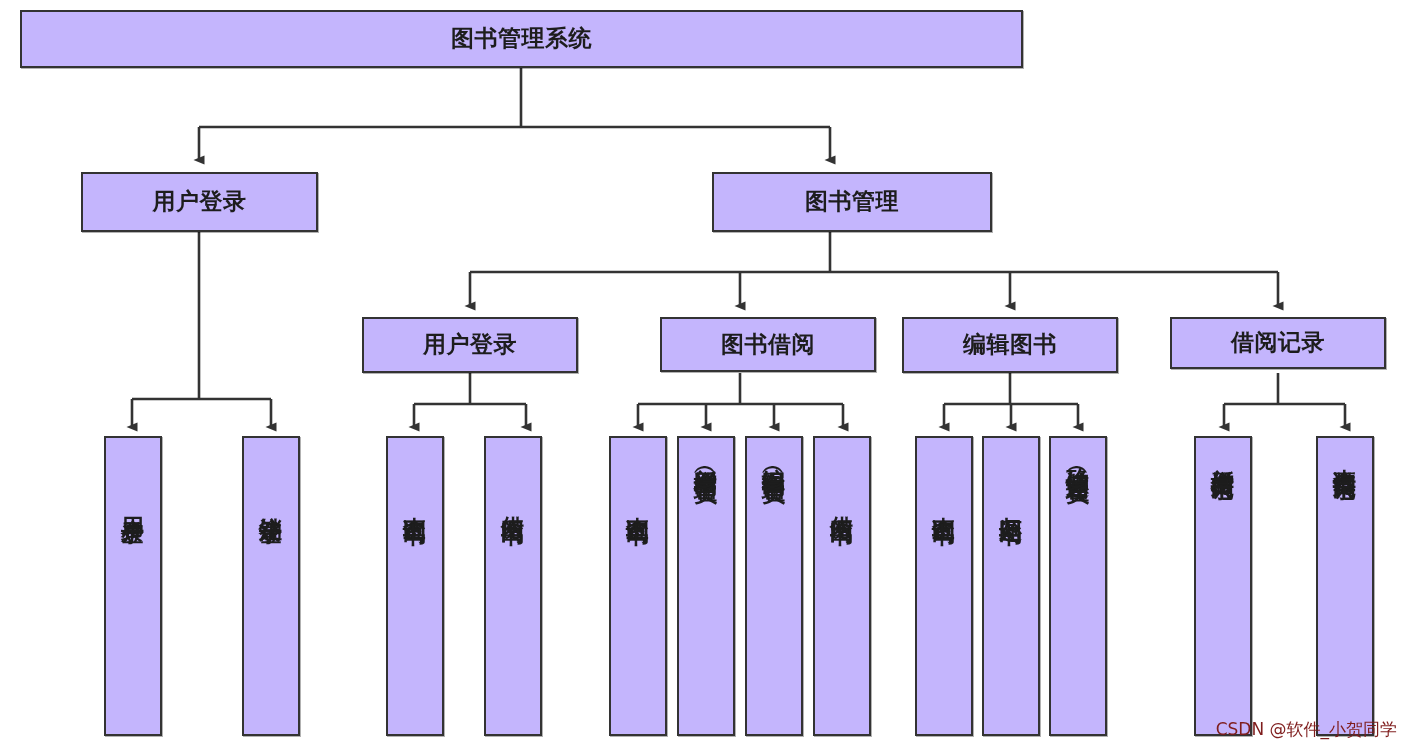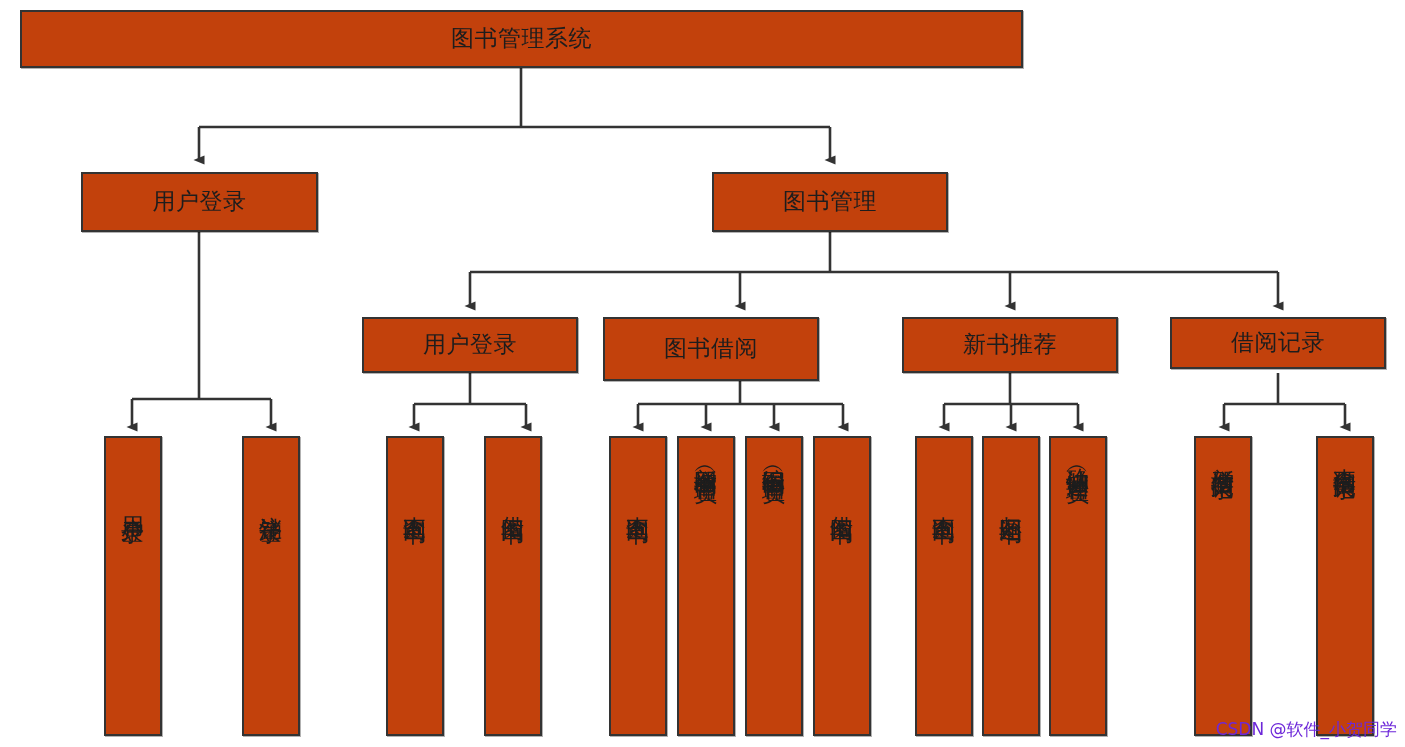--- a/index.html
+++ b/index.html
@@ -22,27 +22,28 @@
     position: absolute;
     left: 0;
     top: 0;
     width: 1405px;
     height: 747px;
     pointer-events: none;
   }
   .node {
     position: absolute;
     box-sizing: border-box;
-    background: #c2410c;
+    background: #c4b5fd;
     border: 2px solid #333333;
     box-shadow: 1px 1px 0 rgba(0,0,0,0.30);
     display: flex;
     align-items: center;
     justify-content: center;
     z-index: 2;
+    font-weight: bold;
   }
   .node .label {
     color: #1d1d1d;
     text-align: center;
     line-height: 1.18;
     letter-spacing: 0.5px;
     white-space: nowrap;
   }
   .node.horizontal .label {
     font-size: 23px;
@@ -68,21 +69,21 @@
     margin-top: 54px;
   }
   .node.vertical.tall .label {
     margin-top: 6px;
   }
   .watermark {
     position: absolute;
     right: 8px;
     bottom: 6px;
     font-size: 17px;
-    color: #6d28d9;
+    color: #7f1d1d;
     z-index: 5;
     white-space: nowrap;
     font-family: "DejaVu Sans", "Liberation Sans", sans-serif;
   }
 </style>
 </head>
 <body>
 
 <div id="diagram-root">
 
@@ -138,34 +139,34 @@
   </svg>
 
   <div class="node root horizontal" style="left:20px; top:10px; width:1003px; height:58px;">
     <span class="label">图书管理系统</span>
   </div>
 
   <div class="node horizontal" style="left:81px; top:172px; width:237px; height:60px;">
     <span class="label">用户登录</span>
   </div>
 
-  <div class="node horizontal" style="left:712px; top:172px; width:236px; height:60px;">
+  <div class="node horizontal" style="left:712px; top:172px; width:280px; height:60px;">
     <span class="label">图书管理</span>
   </div>
 
   <div class="node horizontal" style="left:362px; top:317px; width:216px; height:56px;">
     <span class="label">用户登录</span>
   </div>
 
-  <div class="node horizontal" style="left:603px; top:317px; width:216px; height:64px;justify-content:center;">
+  <div class="node horizontal" style="left:660px; top:317px; width:216px; height:55px;justify-content:center;">
     <span class="label">图书借阅</span>
   </div>
 
   <div class="node horizontal" style="left:902px; top:317px; width:216px; height:56px;">
-    <span class="label">新书推荐</span>
+    <span class="label">编辑图书</span>
   </div>
 
   <div class="node horizontal" style="left:1170px; top:317px; width:216px; height:52px;">
     <span class="label">借阅记录</span>
   </div>
 
   <div class="node vertical mid" style="left:104px; top:436px; width:58px; height:300px;">
     <span class="label">用户登录</span>
   </div>
 

